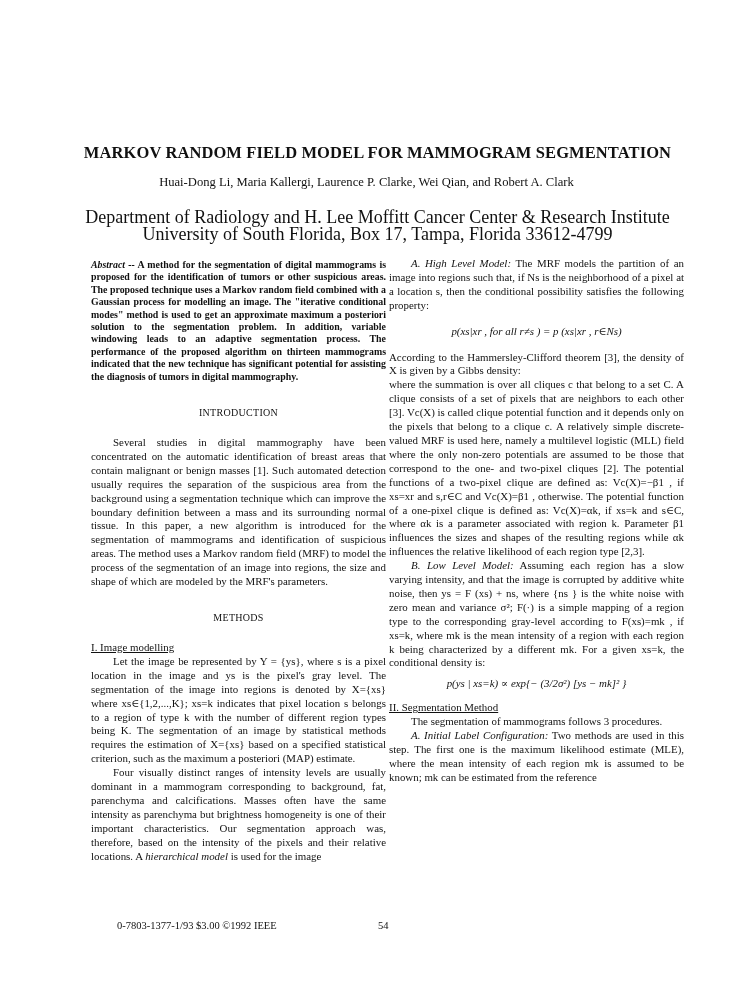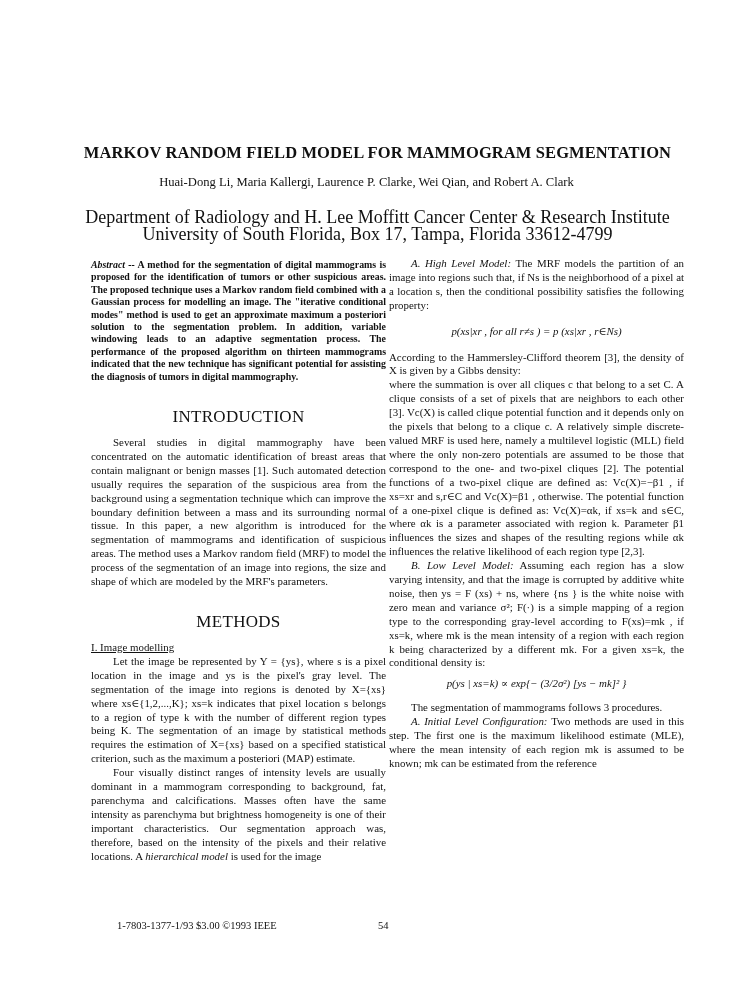--- a/index.html
+++ b/index.html
@@ -12,21 +12,21 @@
   .affil1 { top: 207px; }
   .affil2 { top: 224px; }
   .col { position: absolute; width: 295px; font-size: 10.9px; line-height: 13.9px; text-align: justify; }
   .col-left { left: 91px; }
   .col-right { left: 389px; }
   p { margin: 0; }
   .indent { text-indent: 22px; }
   .abstract { position: absolute; left: 91px; top: 259px; width: 295px; font-weight: bold;
               font-size: 9.9px; line-height: 12.4px; text-align: justify; }
   .abstract i { font-weight: bold; }
-  .heading { position: absolute; width: 295px; text-align: center; font-size: 17px; letter-spacing: 0.3px; }
+  .heading { position: absolute; width: 295px; text-align: center; font-size: 10px; letter-spacing: 0.3px; }
   .subhead { text-decoration: underline; }
   .eq { text-align: center; font-style: italic; margin: 3px 0; }
   .footer { position: absolute; top: 920px; font-size: 10.5px; }
 </style>
 </head>
 <body>
 
 <div class="title">MARKOV RANDOM FIELD MODEL FOR MAMMOGRAM SEGMENTATION</div>
 <div class="authors">Huai-Dong Li, Maria Kallergi, Laurence P. Clarke, Wei Qian, and Robert A. Clark</div>
 <div class="affil affil1">Department of Radiology and H. Lee Moffitt Cancer Center &amp; Research Institute</div>
@@ -48,18 +48,19 @@
   <p class="indent"><span>Four visually distinct ranges of intensity levels are usually dominant in a mammogram corresponding to background, fat, parenchyma and calcifications. Masses often have the same intensity as parenchyma but brightness homogeneity is one of their important characteristics. Our segmentation approach was, therefore, based on the intensity of the pixels and their relative locations. A </span><i>hierarchical model</i><span> is used for the image</span></p>
 </div>
 
 <div class="col col-right" style="top:257px;">
   <p class="indent"><i>A. High Level Model:</i><span> The MRF models the partition of an image into regions such that, if Ns is the neighborhood of a pixel at a location s, then the conditional possibility satisfies the following property:</span></p>
   <p class="eq" style="margin:12px 0;">p(xs|xr , for all r≠s ) = p (xs|xr , r∈Ns)</p>
   <p>According to the Hammersley-Clifford theorem [3], the density of X is given by a Gibbs density:</p>
   <p>where the summation is over all cliques c that belong to a set C. A clique consists of a set of pixels that are neighbors to each other [3]. Vc(X) is called clique potential function and it depends only on the pixels that belong to a clique c. A relatively simple discrete-valued MRF is used here, namely a multilevel logistic (MLL) field where the only non-zero potentials are assumed to be those that correspond to the one- and two-pixel cliques [2]. The potential functions of a two-pixel clique are defined as: Vc(X)=−β1 , if xs=xr and s,r∈C and Vc(X)=β1 , otherwise. The potential function of a one-pixel clique is defined as: Vc(X)=αk, if xs=k and s∈C, where αk is a parameter associated with region k. Parameter β1 influences the sizes and shapes of the resulting regions while αk influences the relative likelihood of each region type [2,3].</p>
   <p class="indent"><i>B. Low Level Model:</i><span> Assuming each region has a slow varying intensity, and that the image is corrupted by additive white noise, then ys = F (xs) + ns, where {ns } is the white noise with zero mean and variance σ²; F(·) is a simple mapping of a region type to the corresponding gray-level according to F(xs)=mk , if xs=k, where mk is the mean intensity of a region with each region k being characterized by a different mk. For a given xs=k, the conditional density is:</span></p>
   <p class="eq" style="margin:7px 0 10px 0;">p(ys | xs=k) ∝ exp{− (3/2σ²) [ys − mk]² }</p>
+  <p class="subhead">II. Segmentation Method</p>
   <p class="indent" style="margin-top:0;">The segmentation of mammograms follows 3 procedures.</p>
-  <p class="indent"><i>A. Initial Level Configuration:</i><span> Two methods are used in this step. The first one is the maximum likelihood estimate (MLE), where the mean intensity of each region mk is assumed to be known; mk can be estimated from the reference</span></p>
+  <p class="indent"><i>A. Initial Label Configuration:</i><span> Two methods are used in this step. The first one is the maximum likelihood estimate (MLE), where the mean intensity of each region mk is assumed to be known; mk can be estimated from the reference</span></p>
 </div>
 
-<div class="footer" style="left:117px;">1-7803-1377-1/93 $3.00 ©1993 IEEE</div>
+<div class="footer" style="left:117px;">0-7803-1377-1/93 $3.00 ©1992 IEEE</div>
 <div class="footer" style="left:378px;">54</div>
 
 </body></html>

